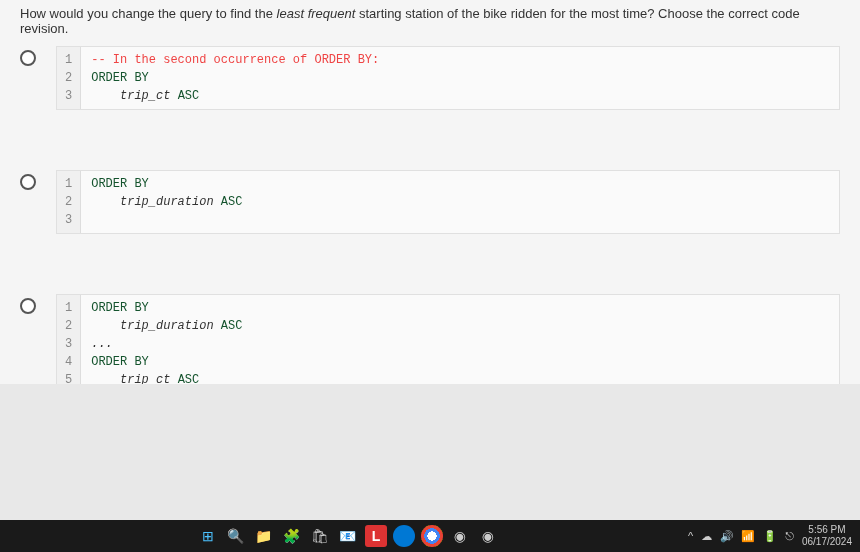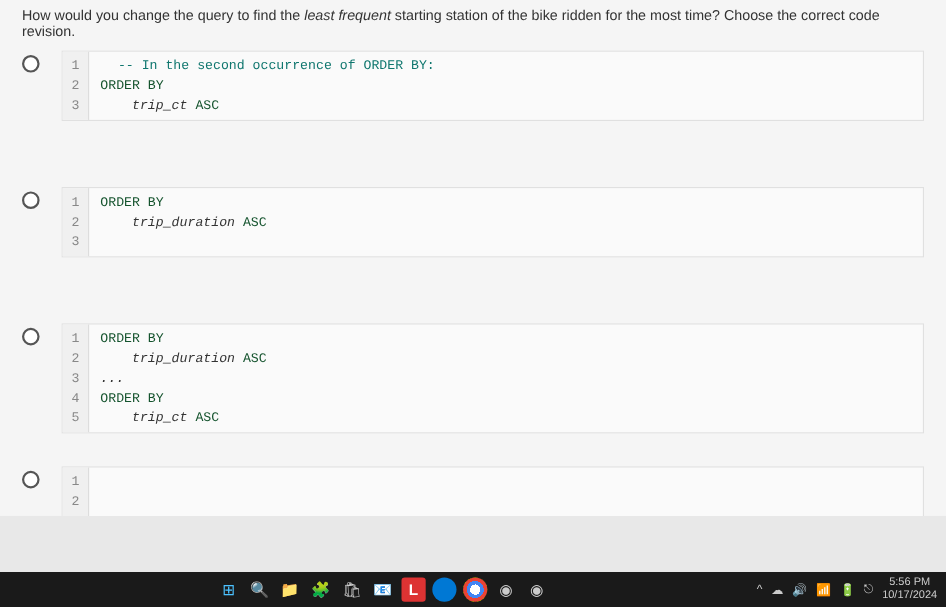--- a/index.html
+++ b/index.html
@@ -7,21 +7,21 @@
       font-family: Arial, sans-serif;
       background: #e8e8e8;
       width: 860px;
       height: 552px;
       overflow: hidden;
       position: relative;
     }
     .content {
       background: #f5f5f5;
       padding: 6px 20px 0 20px;
-      height: 469px;
+      height: 384px;
       overflow: hidden;
     }
     .question-text {
       font-size: 13px;
       color: #333;
       margin-bottom: 10px;
     }
     .italic { font-style: italic; }
     .option {
       display: flex;
@@ -53,21 +53,21 @@
       text-align: right;
       border-right: 1px solid #ddd;
       user-select: none;
     }
     .line-numbers div { line-height: 18px; }
     .code-lines {
       padding: 4px 10px;
       flex: 1;
     }
     .code-lines div { line-height: 18px; white-space: pre; }
-    .comment { color: #0f766e; margin-left: 16px; }
+    .comment { color: #ef4444; }
     .keyword { color: #14532d; }
     .ident { color: #333; font-style: italic; }
     .func { color: #7a3e9d; }
     .taskbar {
       position: absolute;
       bottom: 0;
       left: 0;
       right: 0;
       height: 32px;
       background: #1a1a1a;
@@ -193,16 +193,16 @@
     </div>
   <div class="taskbar-right" id="tb-right">
     <span class="tray-icon">^</span>
       <span class="tray-icon">☁</span>
       <span class="tray-icon">🔊</span>
       <span class="tray-icon">📶</span>
       <span class="tray-icon">🔋</span>
       <span class="tray-icon">⎋</span>
       <div class="clock">
       <div>5:56 PM</div>
-      <div>10/17/2024</div>
+      <div>06/17/2024</div>
     </div>
   </div>
 </div>
 
 </body></html>

